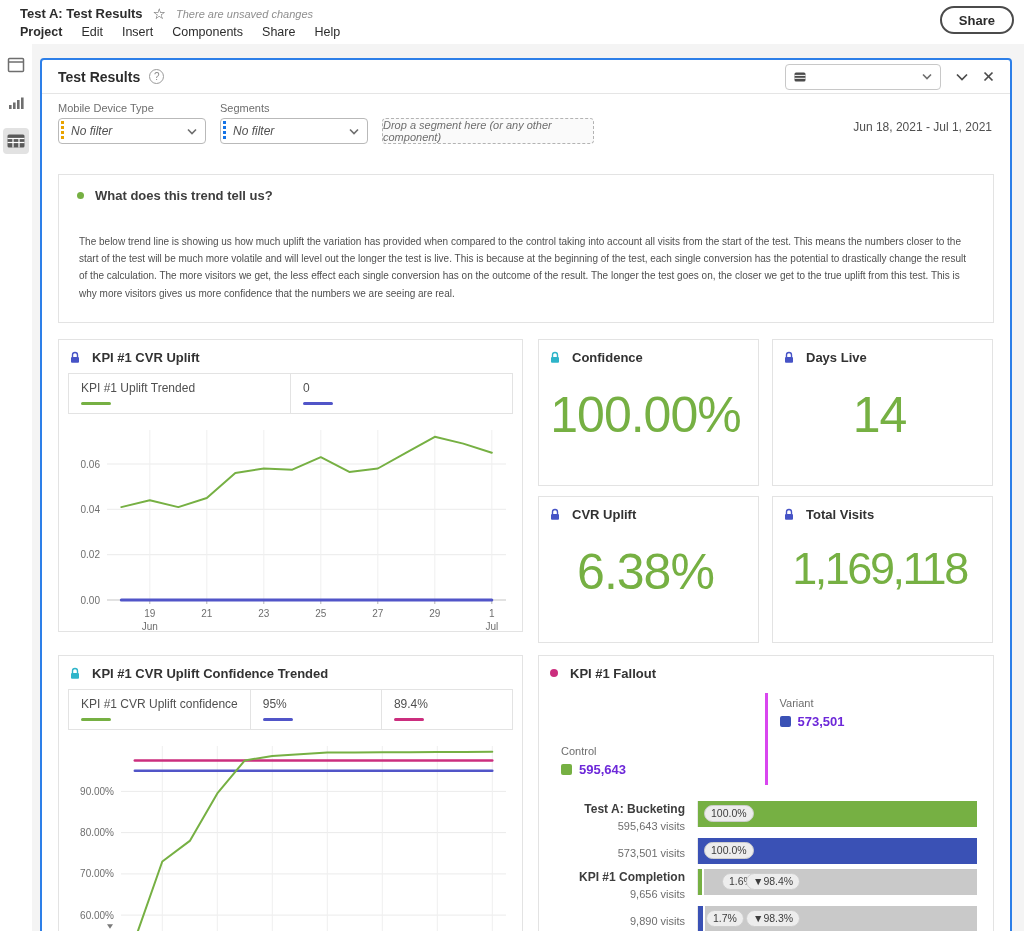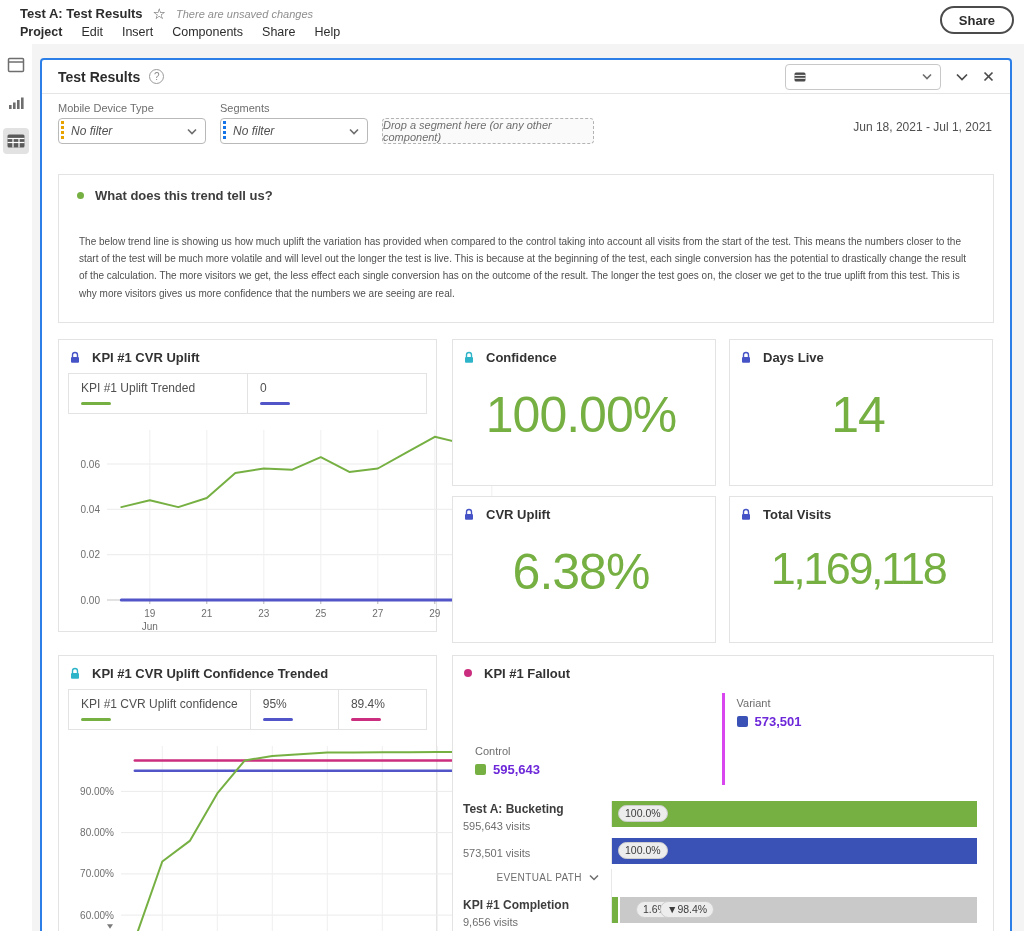--- a/index.html
+++ b/index.html
@@ -61,41 +61,41 @@
   .viz-row { display:flex; gap:15px; }
   .card { border:1px solid #e3e3e3; background:#fff; }
   .card-head { display:flex; align-items:center; gap:11px; padding:10px 10px 6px; }
   .card-title { font-size:13px; font-weight:700; color:#323232; }
   .legend { display:flex; border:1px solid #e3e3e3; margin:2px 9px 0; }
   .legend-item { padding:7px 12px 8px; border-left:1px solid #e3e3e3; flex:1; cursor:default; }
   .legend-item:first-child { border-left:none; }
   .legend-label { font-size:12px; color:#505050; white-space:nowrap; }
   .legend-swatch { width:30px; height:3px; border-radius:2px; margin-top:7px; }
 
-  .chart-card { width:379px; }
+  .chart-card { width:465px; }
   .chart-svg { display:block; margin:6px 6px 0; }
 
   .metric-grid { flex:1; display:flex; flex-wrap:wrap; gap:10px 13px; align-content:flex-start; }
   .metric-card { width:calc(50% - 7px); height:147px; position:relative; }
   .metric-value { position:absolute; left:0; right:6px; top:46px; text-align:center; color:#76b043;
     font-size:50px; font-weight:300; letter-spacing:-1px; }
   .metric-value.small { font-size:45px; letter-spacing:-2.5px; }
 
   
   .fallout-card { flex:1; padding-bottom:14px; }
   .fallout-legend { display:flex; margin:6px 10px 0; }
   .fl-col { flex:1; padding:4px 12px 8px; border-left:3px solid #d946ef; }
   .fl-col:first-child { border-left:none;margin-top:48px; }
   .fl-label { font-size:11px; color:#6e6e6e; margin-bottom:5px; }
   .fl-valrow { display:flex; align-items:center; gap:7px; }
   .fl-sq { width:11px; height:11px; border-radius:2px; }
   .fl-val { font-size:13px; font-weight:700; color:#6d28d9; }
   .fallout-body { margin-top:16px; padding:0 10px; }
   .f-subrow { display:flex; margin-bottom:5px; }
-  .f-labelcell { width:148px; padding-right:12px; flex:none; }
+  .f-labelcell { width:148px; text-align:right; padding-right:12px; flex:none; }
   .f-step-title { font-size:12px; font-weight:700; color:#3d3d3d; line-height:14px; margin-top:1px; }
   .f-visits { font-size:11px; color:#6e6e6e; line-height:14px; margin-top:3px; }
   .f-subrow.valign-end .f-labelcell { align-self:flex-end; padding-bottom:4px; }
   .f-barcell { flex:1; position:relative; height:26px; margin-right:6px; display:flex; border-left:1px solid #e8e8e8; }
   .f-fill { height:100%; }
   .f-fill.green { background:#76b043; }
   .f-fill.blue { background:#3a51b5; }
   .f-rest { flex:1; height:100%; background:#c9c9c9; margin-left:2px; }
   .f-badge { position:absolute; top:4px; height:17px; background:#ededed; border:1px solid #cdcdcd; border-radius:9px;
     font-size:10.5px; color:#3d3d3d; padding:0 6px; line-height:15px; white-space:nowrap; z-index:2; }
@@ -429,26 +429,20 @@
           <div class="f-subrow valign-end">
             <div class="f-labelcell">
                   <div class="f-visits">573,501 visits</div>
                 </div>
             <div class="f-barcell">
               <div class="f-fill blue" style="width: 100%;"></div>
               <span class="f-badge" style="left:6px">100.0%</span>
             </div>
           </div>
           <div style="display:flex;">
-            <div class="eventual">
-              <span>EVENTUAL PATH</span>
-              <svg class="glyph" width="10" height="7" viewBox="0 0 10 7">
-                    <polyline points="1,1.5 5,5.5 9,1.5" fill="none" stroke="#6e6e6e" stroke-width="1.5"></polyline>
-                  </svg>
-            </div>
             <div style="flex:1; border-left:1px solid #e8e8e8;"></div>
           </div>
 
           <div class="f-subrow">
             <div class="f-labelcell">
               <div class="f-step-title">KPI #1 Completion</div>
               <div class="f-visits">9,656 visits</div>
             </div>
             <div class="f-barcell">
               <div class="f-fill green" style="width: 1.6%;"></div>

